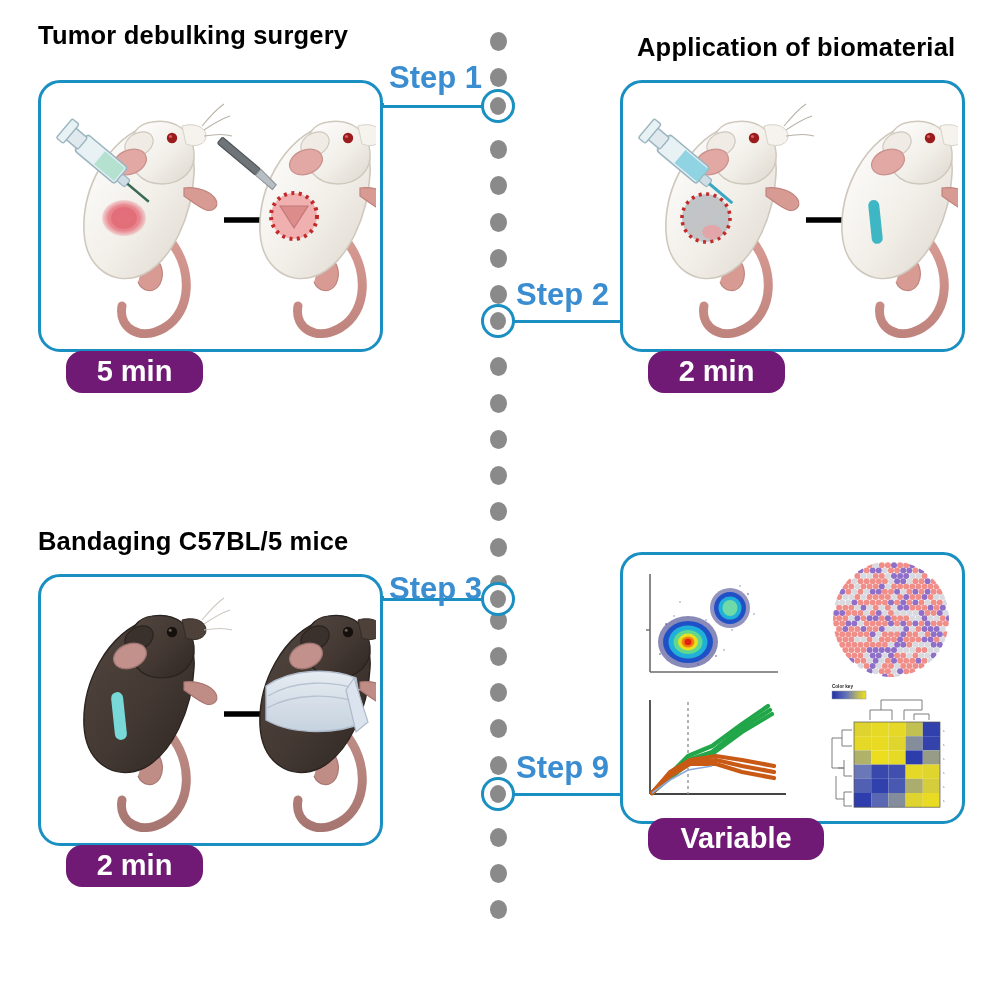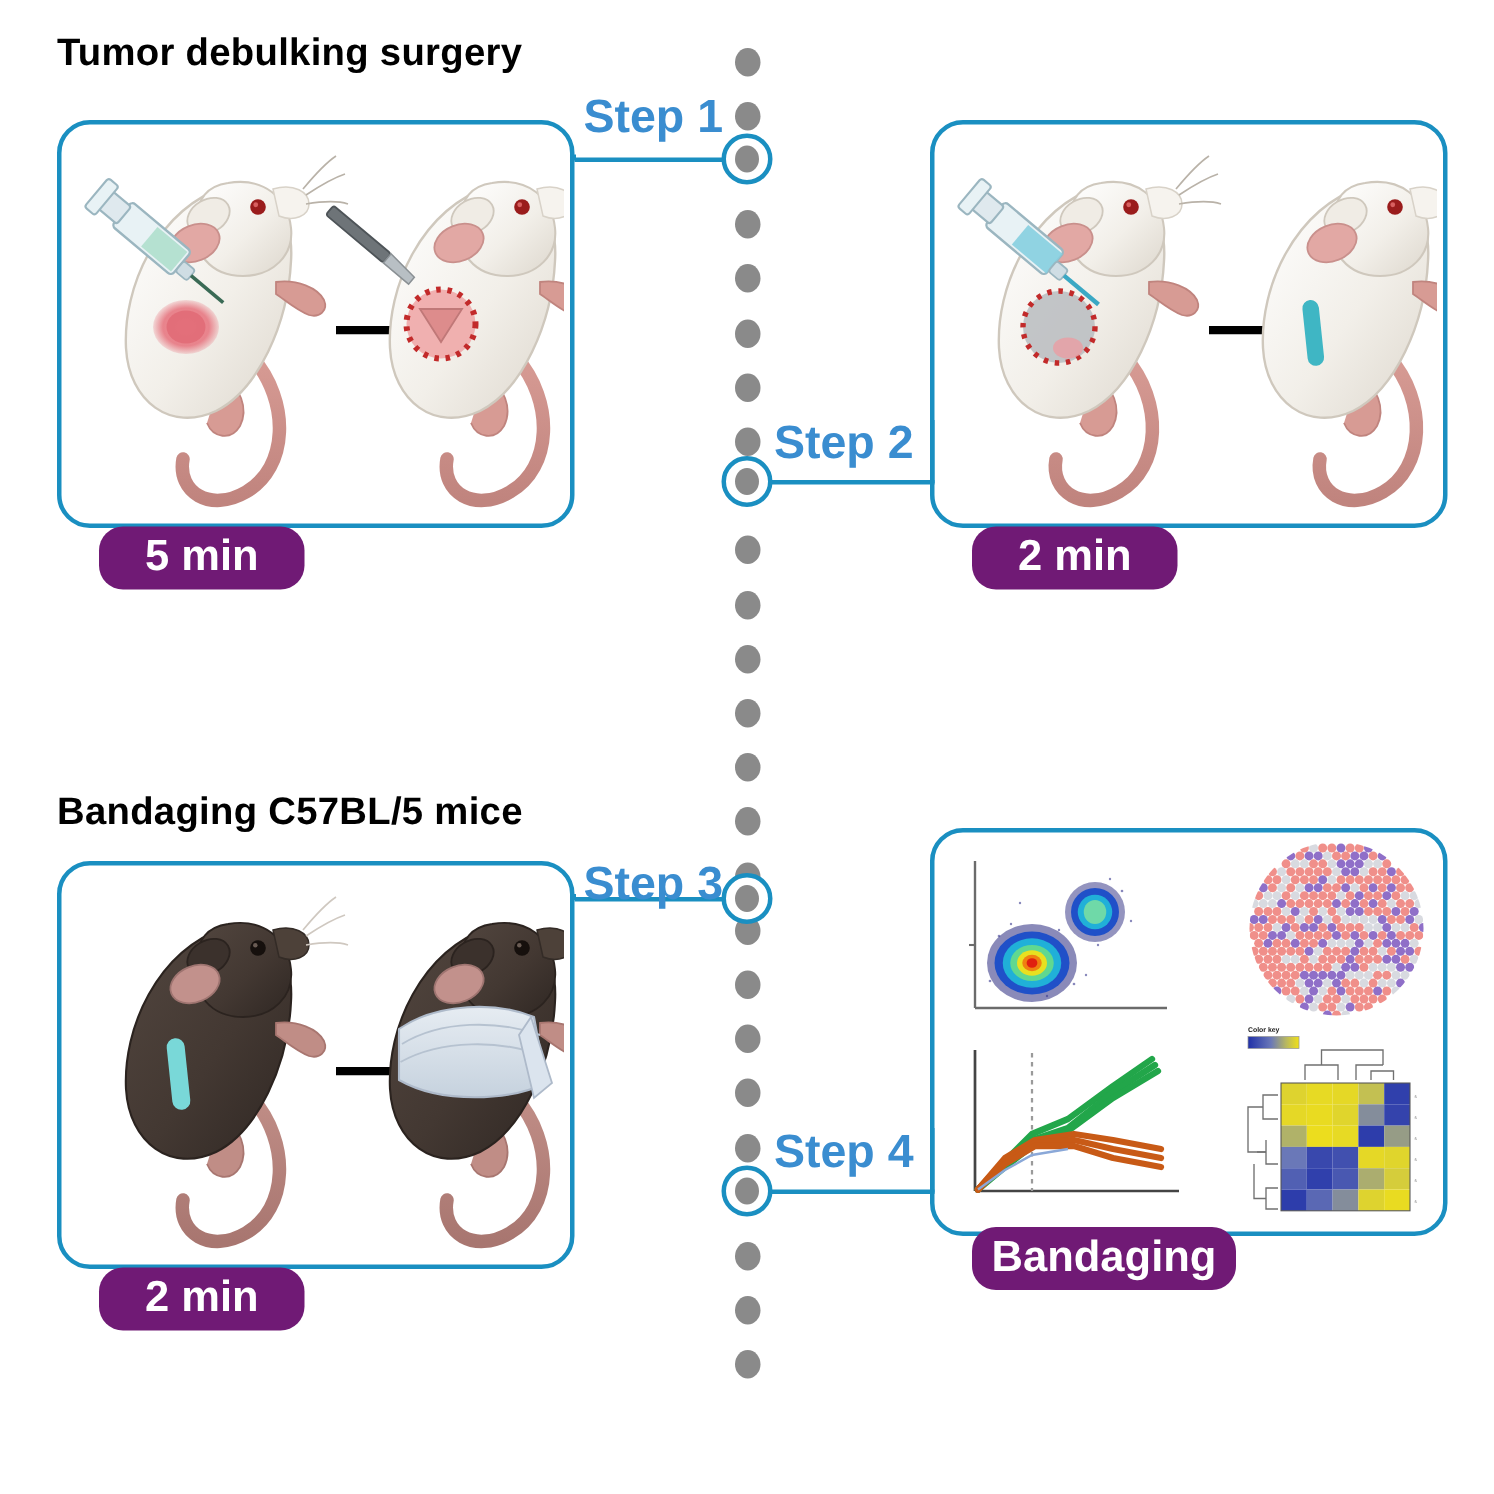--- a/index.html
+++ b/index.html
@@ -252,20 +252,21 @@
 
   <div class="duration-badge" style="left:66px; top:351px; width:137px; height:42px;">
     <span>5 min</span>
   </div>
 
   <div class="connector connector-h" style="left:383px; top:105px; width:101px;"></div>
   <div class="connector connector-v" style="left:381px; top:103px; height:4px;"></div>
   <div class="step-label" style="left:389px; top:60px;">Step 1</div>
   <div class="step-node" style="left:481px; top:89px;"></div>
 
+  <div class="panel-title" style="left:637px; top:33px;">Application of biomaterial</div>
 
   <div class="panel-box" style="left:620px; top:80px; width:345px; height:272px;"></div>
 
   <svg class="art" style="left:628px; top:92px;" width="330" height="250" viewBox="0 0 330 250">
     <defs>
       <linearGradient id="albinoBody2" x1="0" y1="0" x2="1" y2="1">
         <stop offset="0%" stop-color="#ffffff"></stop>
         <stop offset="55%" stop-color="#f2efe9"></stop>
         <stop offset="100%" stop-color="#ddd7cd"></stop>
       </linearGradient>
@@ -896,21 +897,21 @@
       <text x="117" y="56">s</text>
         <text x="117" y="70">s</text>
       <text x="117" y="84">s</text>
         <text x="117" y="98">s</text>
       <text x="117" y="112">s</text>
         <text x="117" y="126">s</text>
     </g>
   </svg>
 
   <div class="duration-badge" style="left:648px; top:818px; width:176px; height:42px;">
-    <span>Bandaging</span>
+    <span>Variable</span>
   </div>
 
   <div class="connector connector-h" style="left:497px; top:793px; width:126px;"></div>
   <div class="connector connector-v" style="left:620px; top:752px; height:43px;"></div>
-  <div class="step-label" style="left:516px; top:750px;">Step 4</div>
+  <div class="step-label" style="left:516px; top:750px;">Step 9</div>
   <div class="step-node" style="left:481px; top:777px;"></div>
 
 </div>
 
 </body></html>

